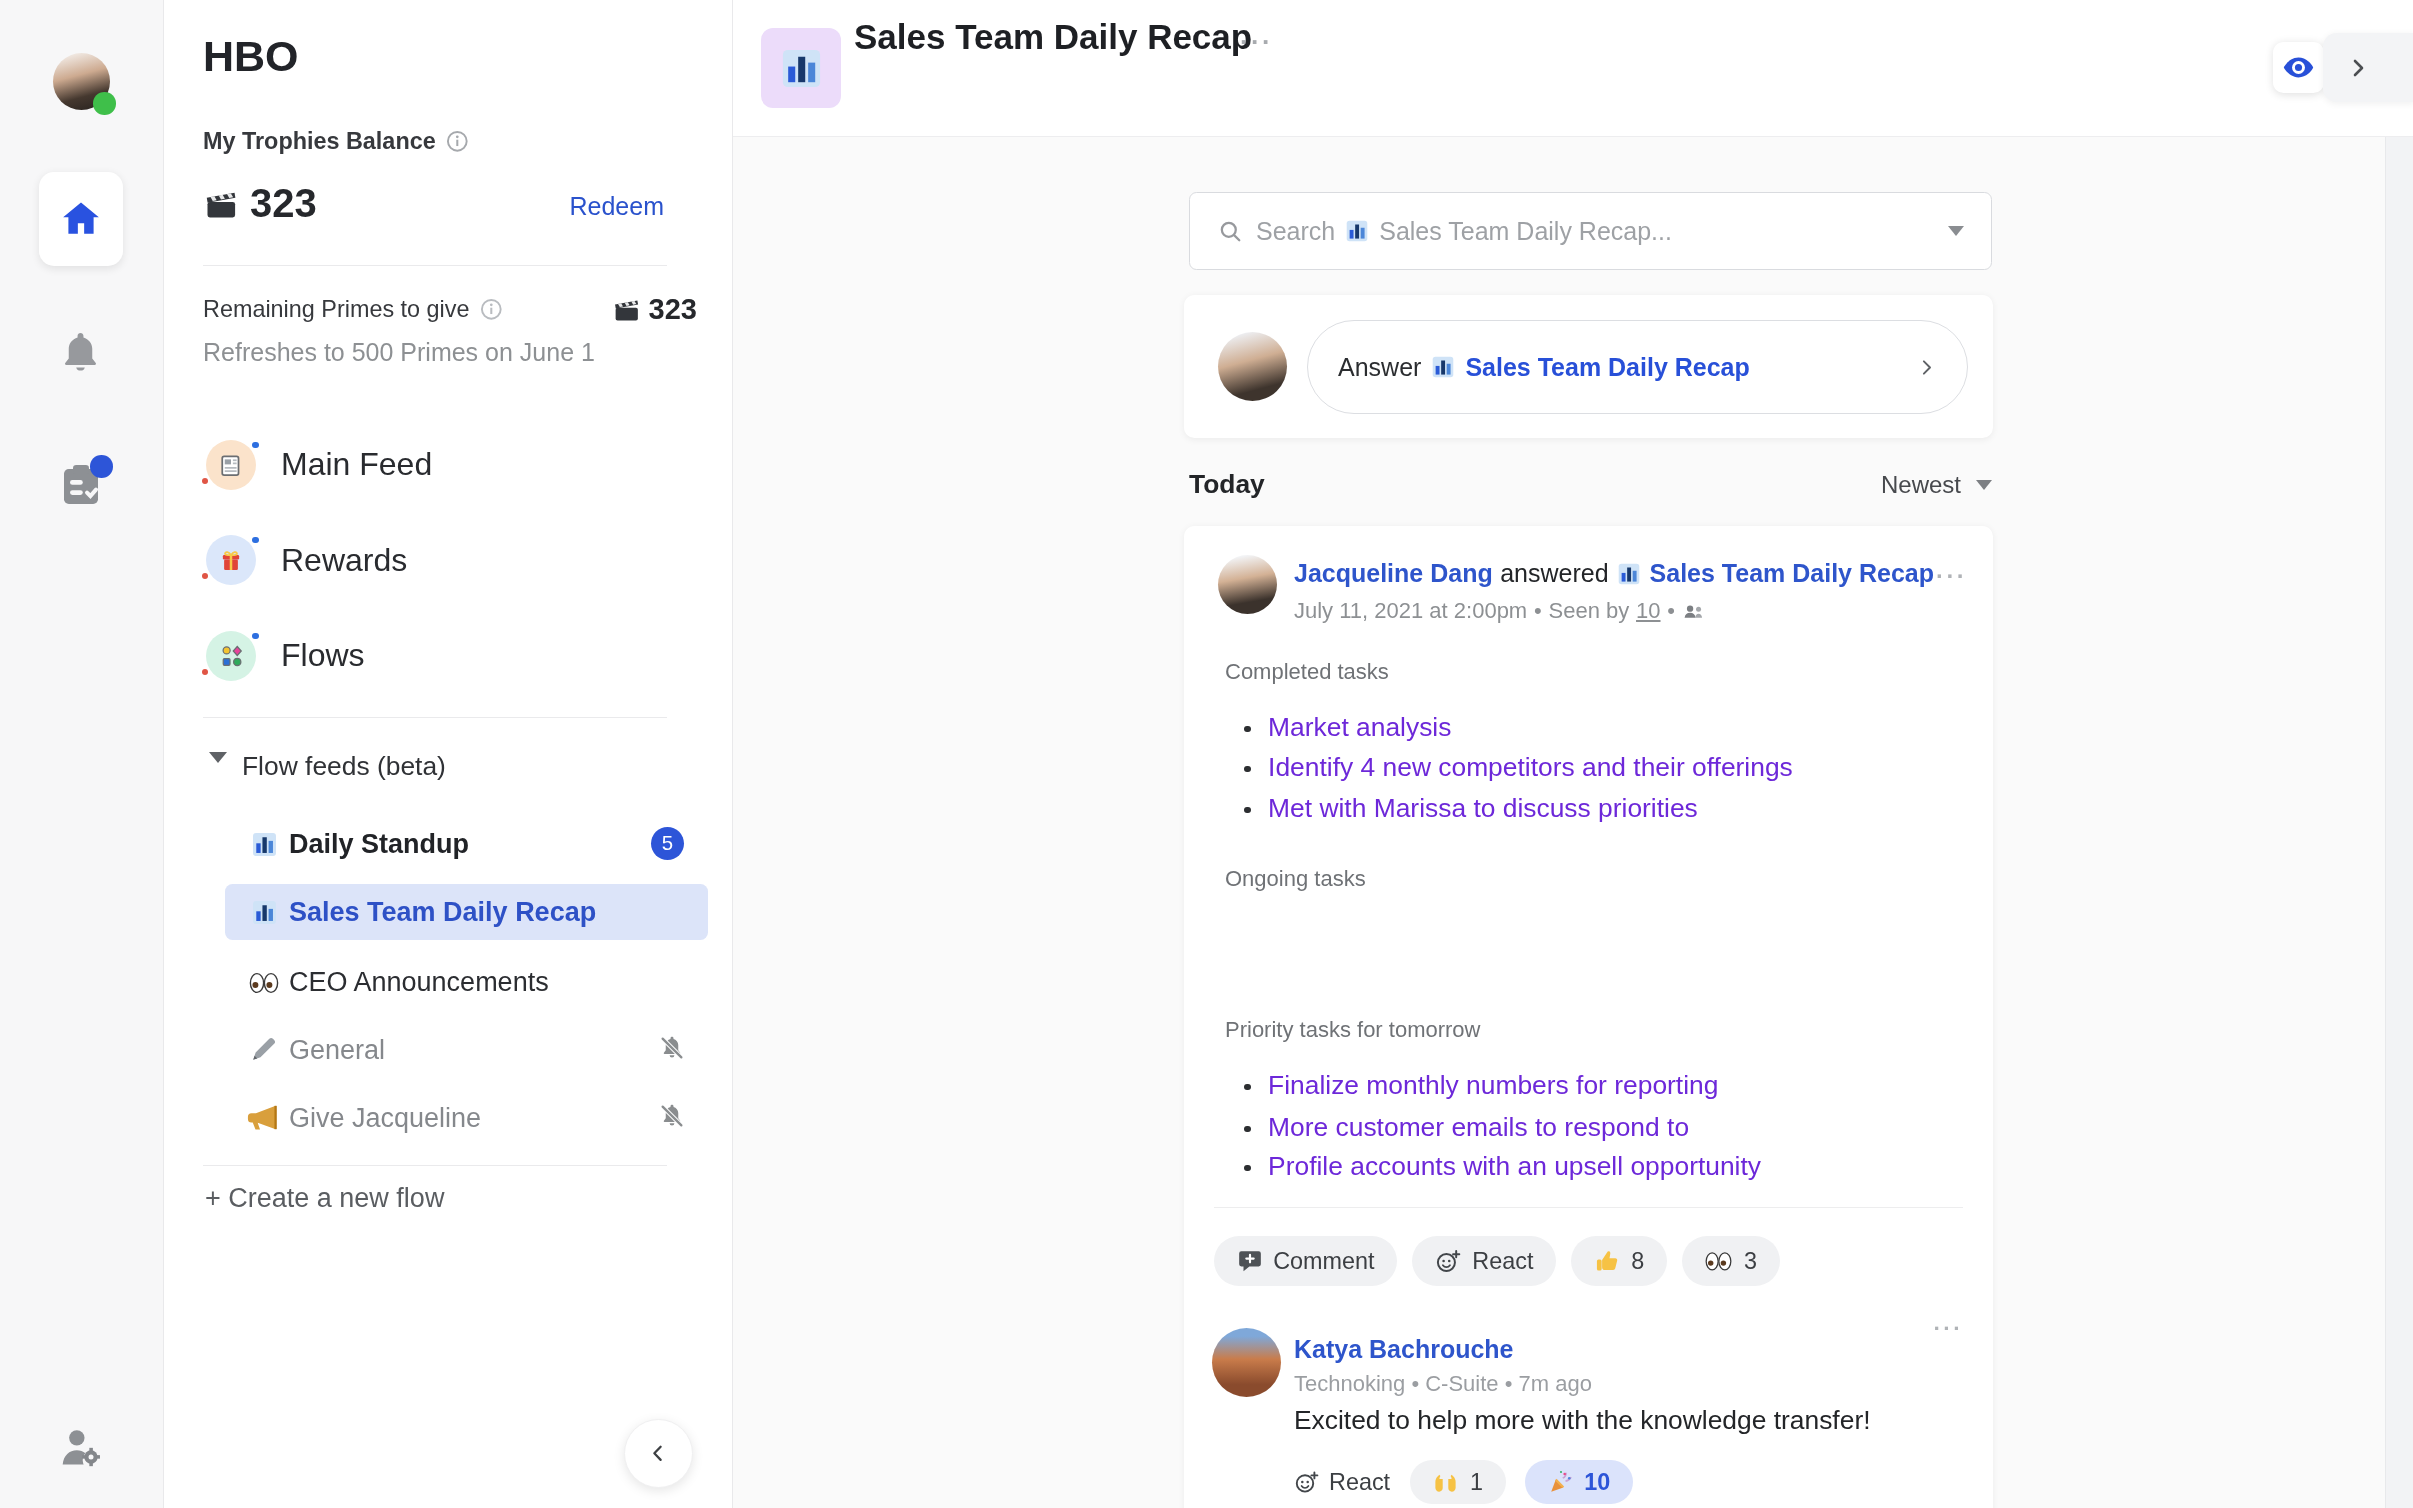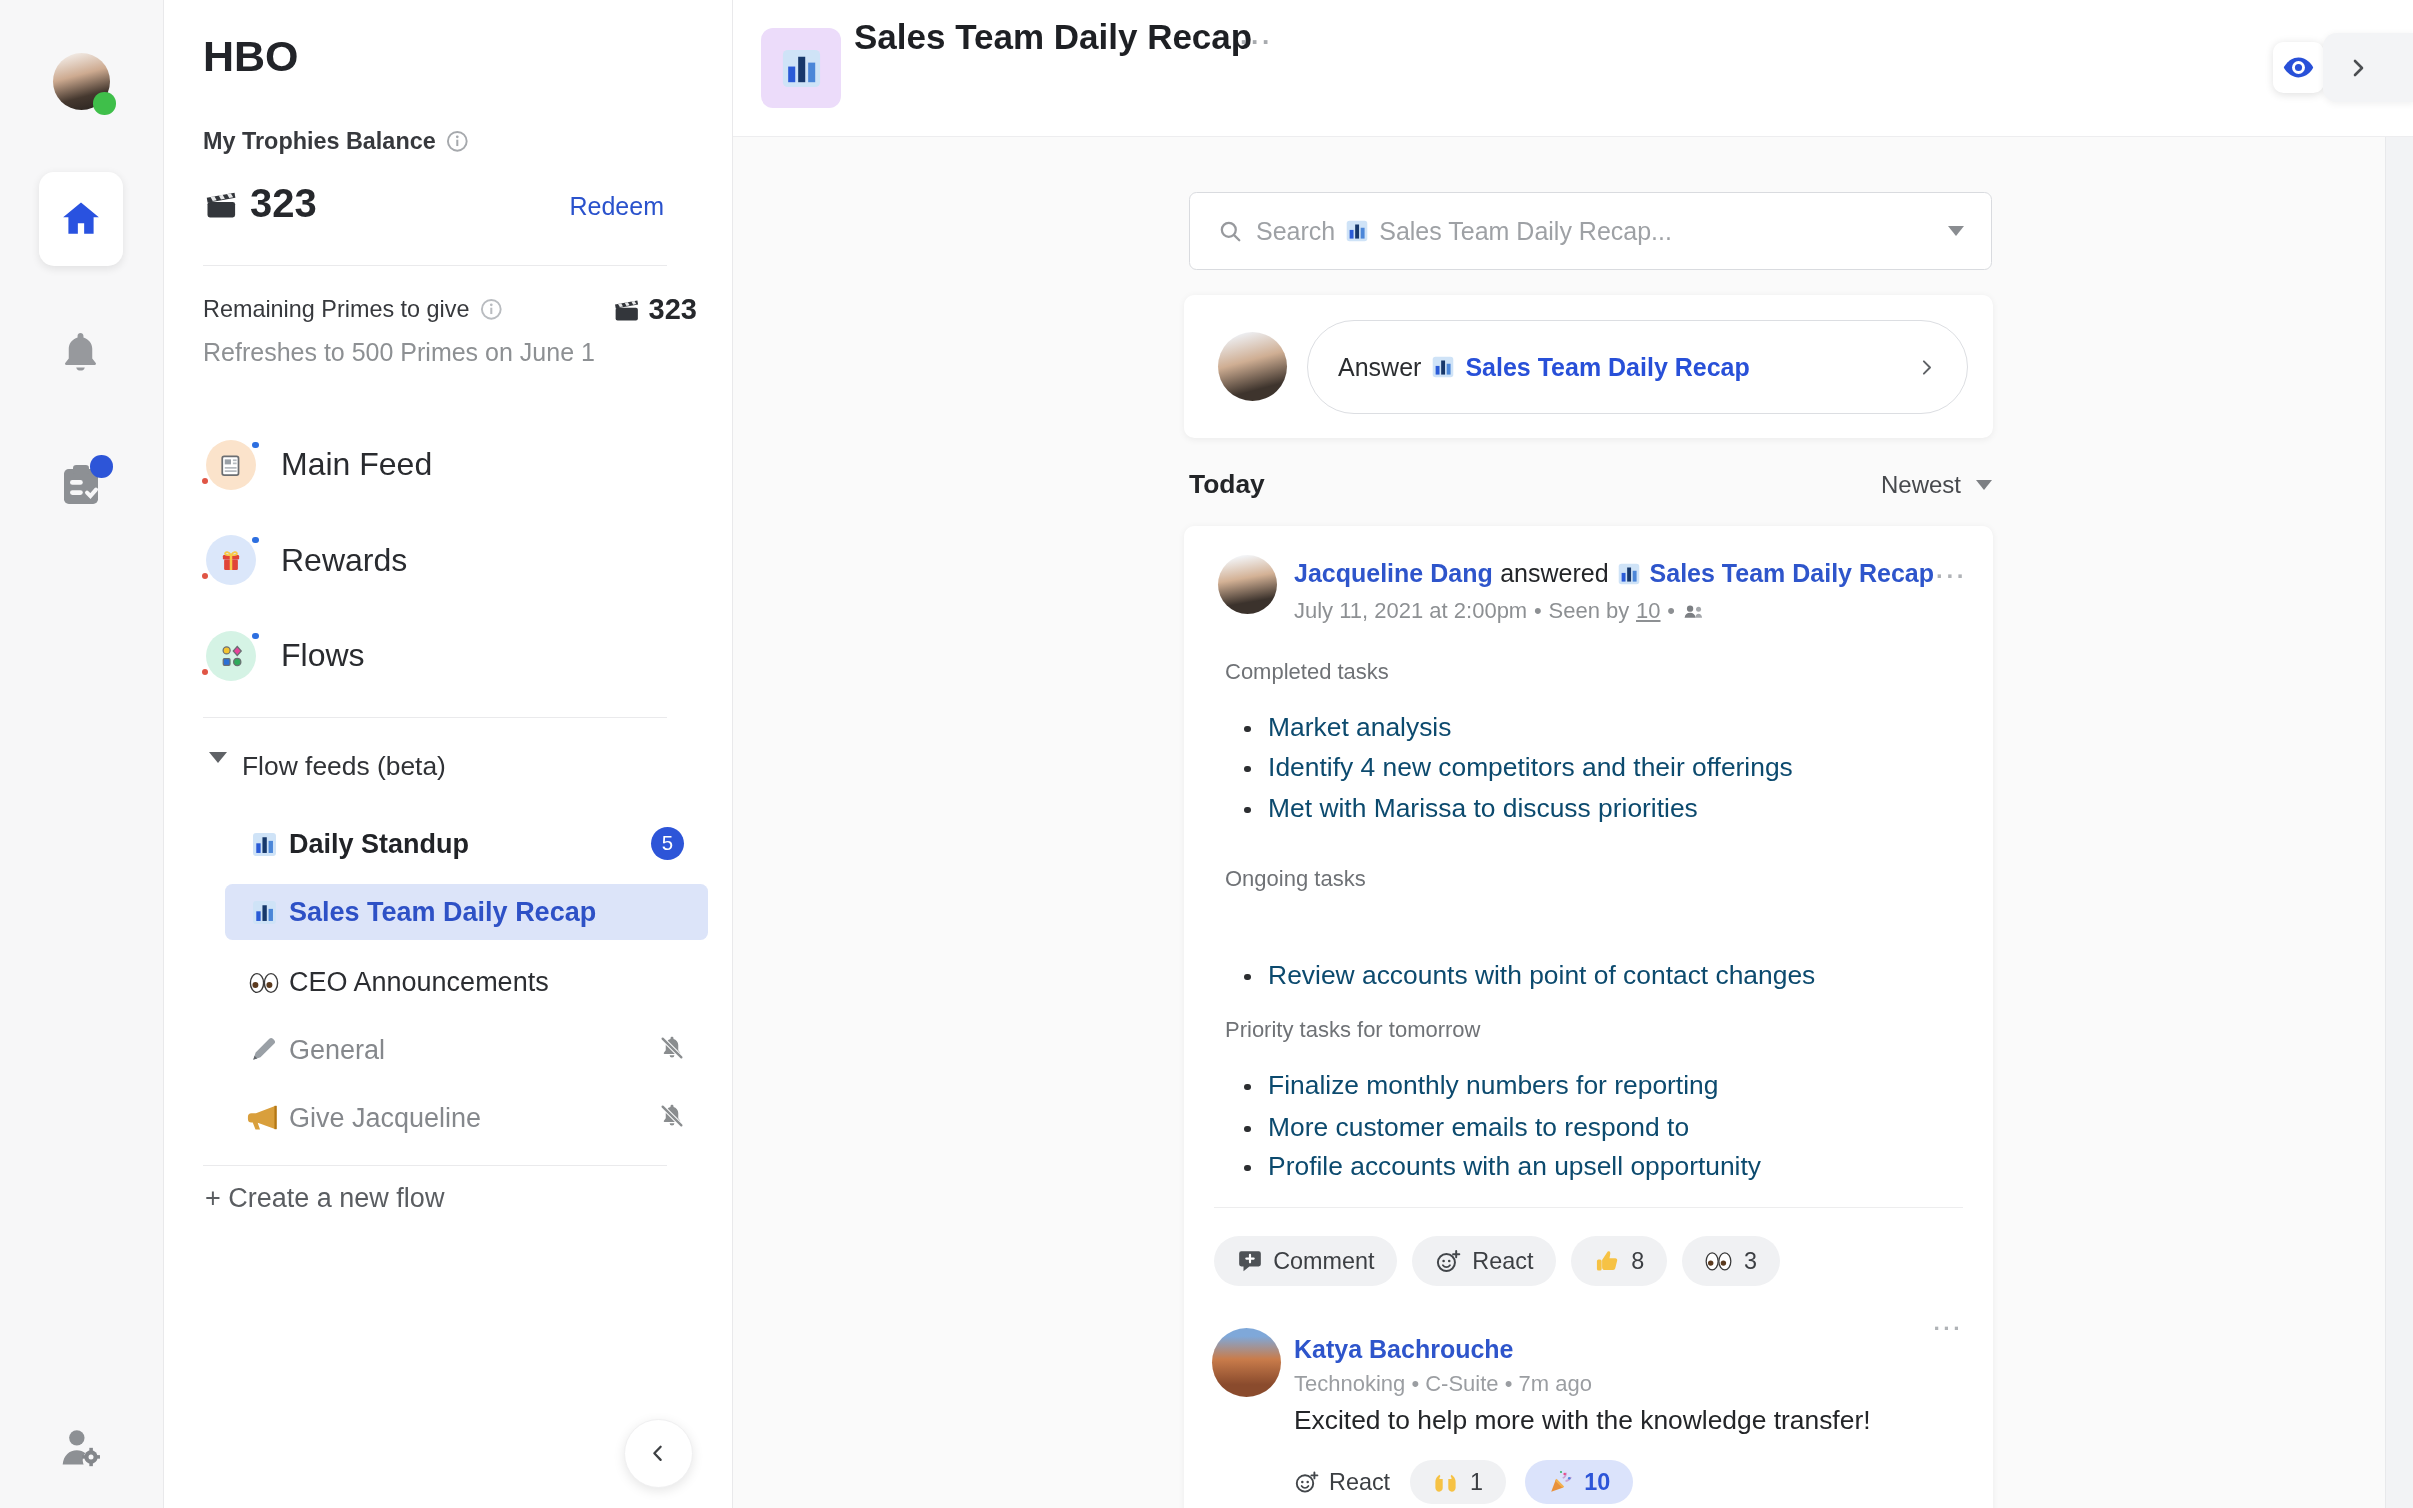--- a/index.html
+++ b/index.html
@@ -80,21 +80,21 @@
     box-shadow:0 1.5px 7.5px rgba(0,0,0,.06); }
   .post-avatar { position:absolute; left:34px; top:29px; width:59px; height:59px; border-radius:50%;
     background:linear-gradient(170deg,#f2f3f5 8%,#d3b195 40%,#3b322c 76%); }
   .name-line { position:absolute; left:110px; top:33px; font-size:25px; color:#232528; display:flex; align-items:center; gap:7.5px; white-space:nowrap; }
   .person-link { color:#2e55cb; font-weight:700; }
   .meta-line { position:absolute; left:110px; top:72px; font-size:22px; color:#8d9093; display:flex; align-items:center; gap:6.8px; }
   .seen-count { text-decoration:underline; }
   .sec-label { position:absolute; left:41px; font-size:22px; color:#6f7276; }
   .bullet { position:absolute; left:60px; display:flex; align-items:flex-start; gap:17.3px; }
   .bullet .b-dot { width:6.8px; height:6.8px; border-radius:50%; background:#2c2e31; margin-top:13.6px; flex:none; }
-  .bullet .b-txt { font-size:26.4px; color:#0c4a6e; white-space:nowrap; }
+  .bullet .b-txt { font-size:26.4px; color:#6d28d9; white-space:nowrap; }
   .post-div { position:absolute; left:30px; top:681px; width:749px; height:0.8px; background:#ededee; }
   .actions-row { position:absolute; left:30px; top:710px; display:flex; gap:15px; align-items:center; }
   .pill { display:flex; align-items:center; gap:10.6px; background:#f0f1f3; border-radius:26px; height:50px; padding:0 22.6px;
     font-size:23.4px; color:#3c3f43; cursor:pointer; }
   .pill.sel { background:#dbe3fb; color:#2d55d8; font-weight:700; }
 
   .cmt-avatar { position:absolute; left:28px; top:802px; width:69px; height:69px; border-radius:50%;
     background:linear-gradient(180deg,#7fa8d9 12%,#c97c4b 45%,#8a4b2d 82%); }
   .cmt-name { position:absolute; left:110px; top:809px; font-size:25px; font-weight:700; color:#2e55cb; }
   .cmt-meta { position:absolute; left:110px; top:845px; font-size:22px; color:#9b9ea2; }
@@ -458,24 +458,20 @@
       <div class="bullet" style="top:226px;">
           <span class="b-dot"></span>
           <span class="b-txt">Identify 4 new competitors and their offerings</span>
         </div>
       <div class="bullet" style="top:267px;">
           <span class="b-dot"></span>
           <span class="b-txt">Met with Marissa to discuss priorities</span>
         </div>
 
       <div class="sec-label" style="top:340px;">Ongoing tasks</div>
-      <div class="bullet" style="top:434px;">
-          <span class="b-dot"></span>
-          <span class="b-txt">Review accounts with point of contact changes</span>
-        </div>
 
       <div class="sec-label" style="top:491px;">Priority tasks for tomorrow</div>
       <div class="bullet" style="top:544px;">
           <span class="b-dot"></span>
           <span class="b-txt">Finalize monthly numbers for reporting</span>
         </div>
       <div class="bullet" style="top:586px;">
           <span class="b-dot"></span>
           <span class="b-txt">More customer emails to respond to</span>
         </div>

